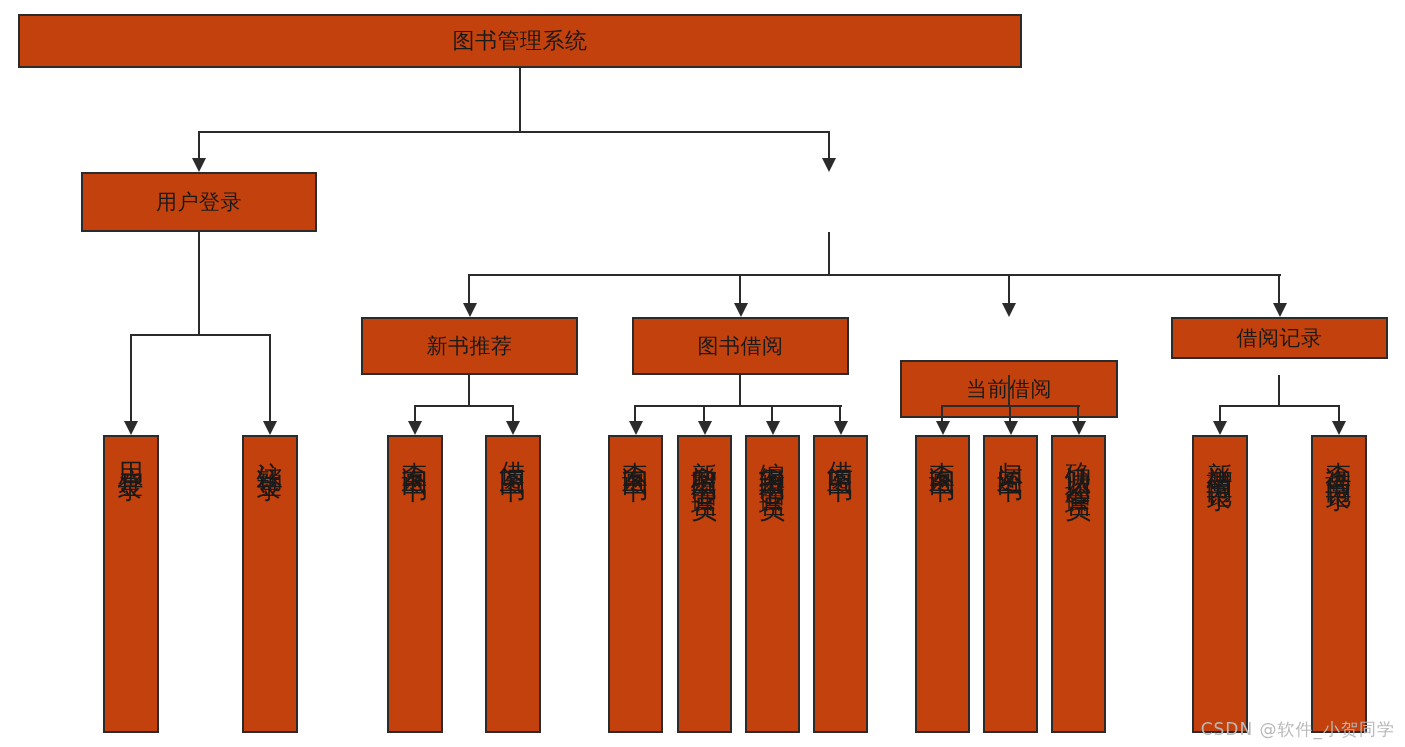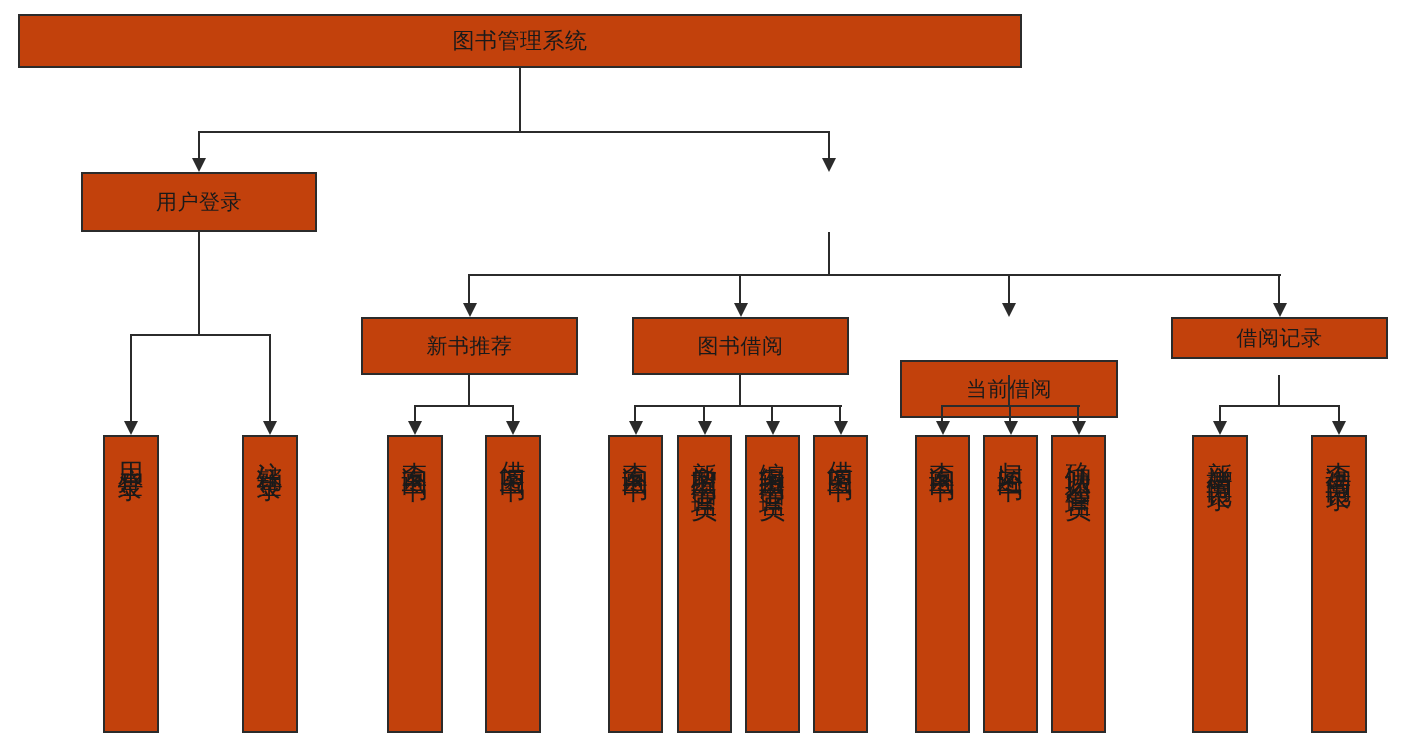--- a/index.html
+++ b/index.html
@@ -185,13 +185,14 @@
     <div class="vline" style="left: 1009.25px; top: 406px; height: 16px;"></div>
     <div class="arrow" style="left: 1003.5px; top: 421px;"></div>
     <div class="vline" style="left: 1077.25px; top: 406px; height: 16px;"></div>
     <div class="arrow" style="left: 1071.5px; top: 421px;"></div>
     <div class="vline" style="left: 1278.25px; top: 375px; height: 31px;"></div>
     <div class="hline" style="left: 1218.75px; top: 404.75px; width: 121.5px;"></div>
     <div class="vline" style="left: 1218.75px; top: 406px; height: 16px;"></div>
     <div class="arrow" style="left: 1213px; top: 421px;"></div>
     <div class="vline" style="left: 1337.75px; top: 406px; height: 16px;"></div>
     <div class="arrow" style="left: 1332px; top: 421px;"></div>
+    <div id="watermark">CSDN @软件_小贺同学</div>
   </div>
 
 </body></html>

